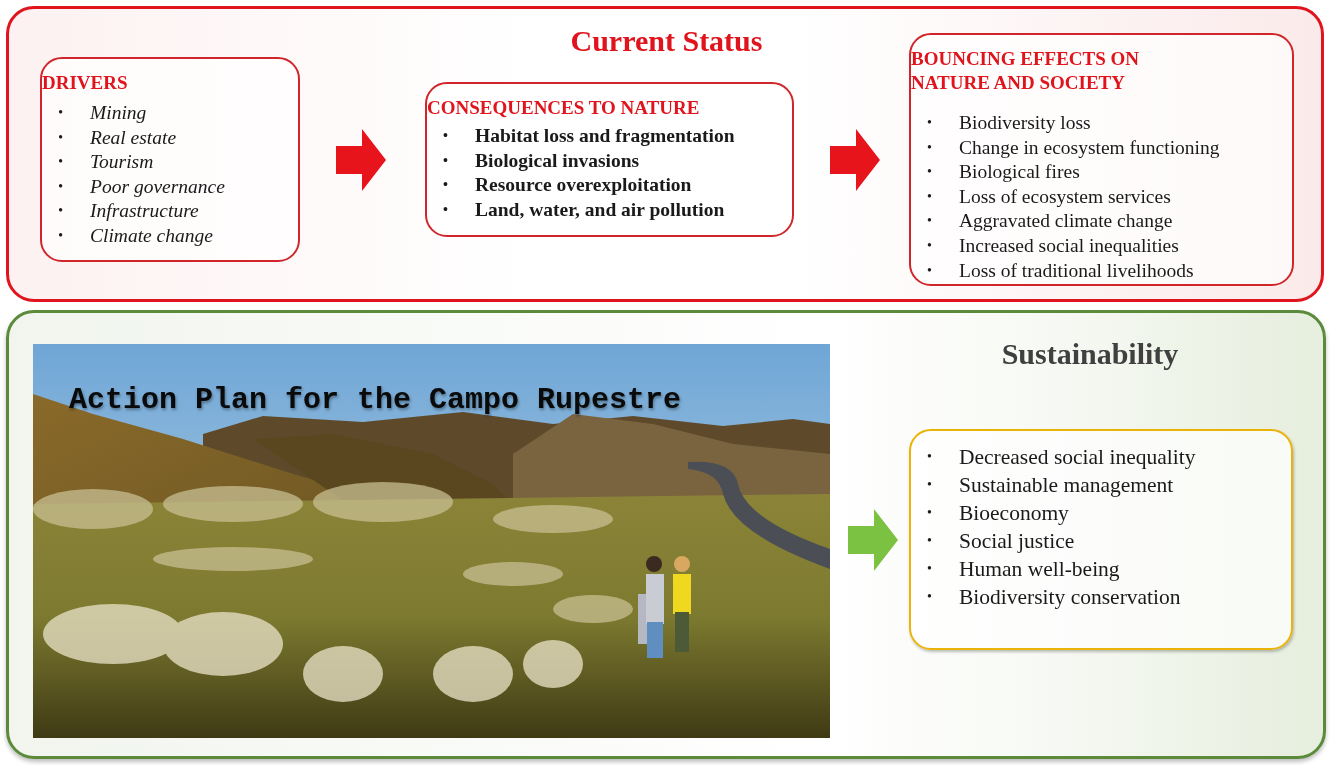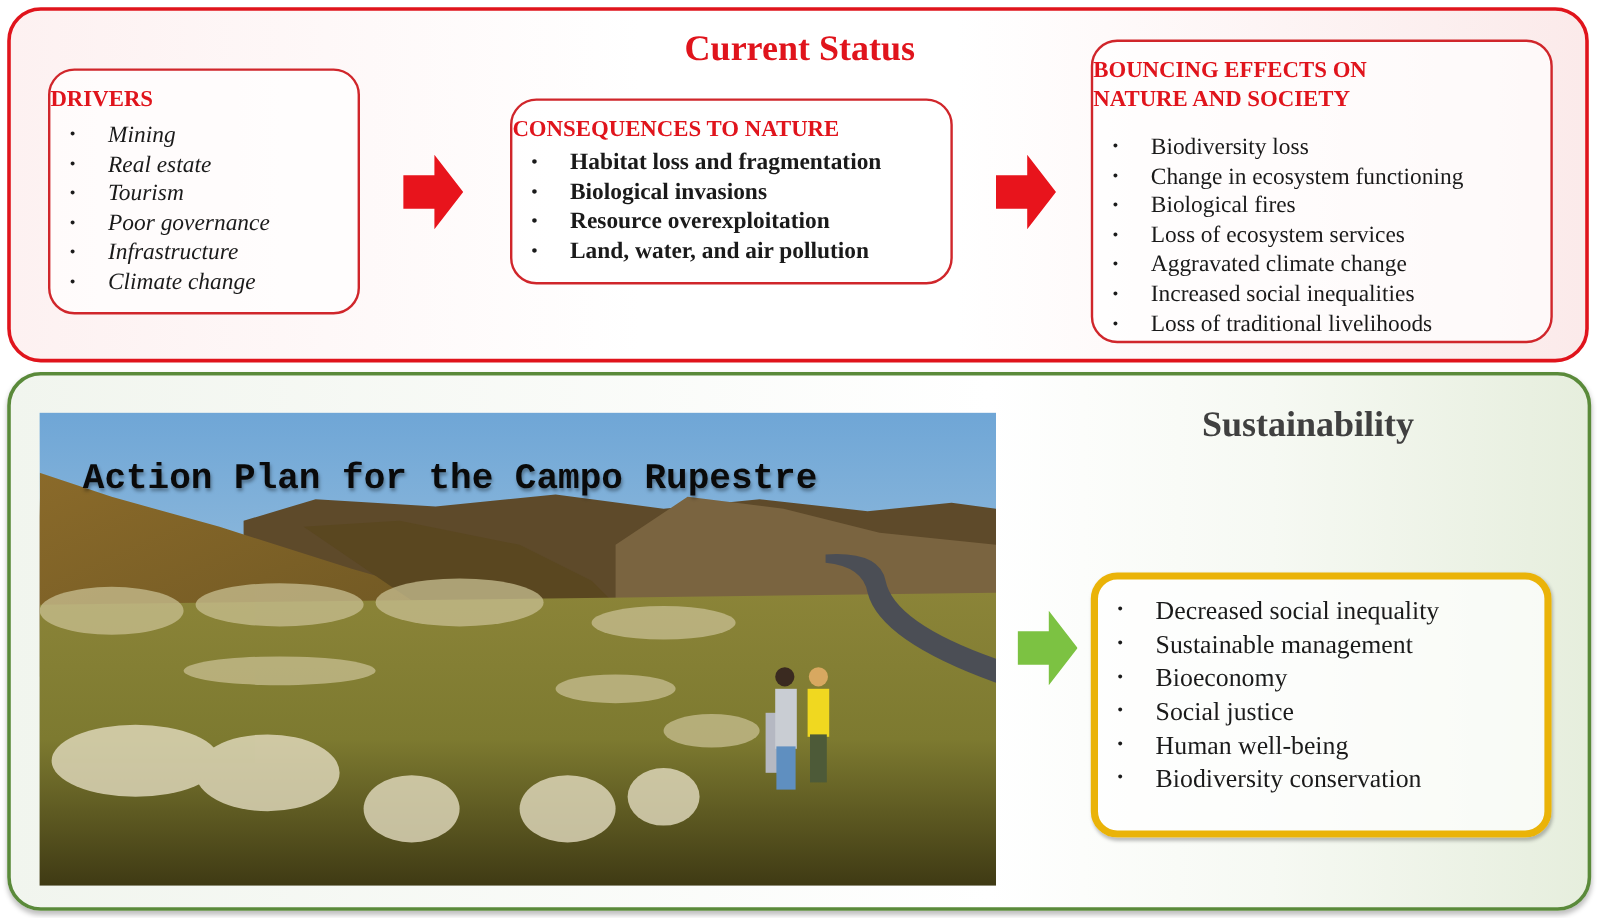--- a/index.html
+++ b/index.html
@@ -9,21 +9,21 @@
     background:linear-gradient(90deg,#fdf1f1 0%,#ffffff 40%,#ffffff 60%,#fbeaea 100%); }
   .panel-bottom { position:absolute; left:6px; top:310px; width:1320px; height:449px; border:3px solid #5a8a3a; border-radius:28px; box-sizing:border-box;
     background:linear-gradient(90deg,#f1f5ee 0%,#ffffff 62%,#f6f9f3 80%,#e6eedd 100%);
     box-shadow:0 3px 4px rgba(0,0,0,0.25); }
 
   .title-red { position:absolute; left:0; width:1333px; top:24px; text-align:center; color:#e0141c; font-weight:bold; font-size:30px; }
   .title-green { position:absolute; left:910px; width:360px; top:337px; text-align:center; color:#404040; font-weight:bold; font-size:30px; }
 
   .box { position:absolute; box-sizing:border-box; border-radius:22px; background:rgba(255,255,255,0.7); }
   .box.red { border:2px solid #d0262b; }
-  .box.green { border:6px solid #eab308; box-shadow:1px 2px 3px rgba(0,0,0,0.25);margin-top:48px; }
+  .box.green { border:2px solid #eab308; box-shadow:1px 2px 3px rgba(0,0,0,0.25); }
   .box h3 { margin:0; color:#e0141c; font-weight:bold; font-size:19px; line-height:24px; }
   .box ul { list-style:none; margin:0; padding:0; }
   .box li { position:relative; padding-left:48px; color:#1a1a1a; font-size:19.5px; line-height:24.6px; white-space:nowrap; }
   .box li::before { content:"•"; position:absolute; left:16px; font-size:14px; color:#1a1a1a; }
   .box.green li { font-size:21.5px; line-height:28px; }
 
   #b-drivers { left:40px; top:57px; width:260px; height:205px; padding-top:12px; }
   #b-drivers ul { margin-top:6px;font-style:italic; }
   #b-cons { left:425px; top:82px; width:369px; height:155px; padding-top:12px; }
   #b-cons ul { margin-top:4px;font-weight:bold; }

